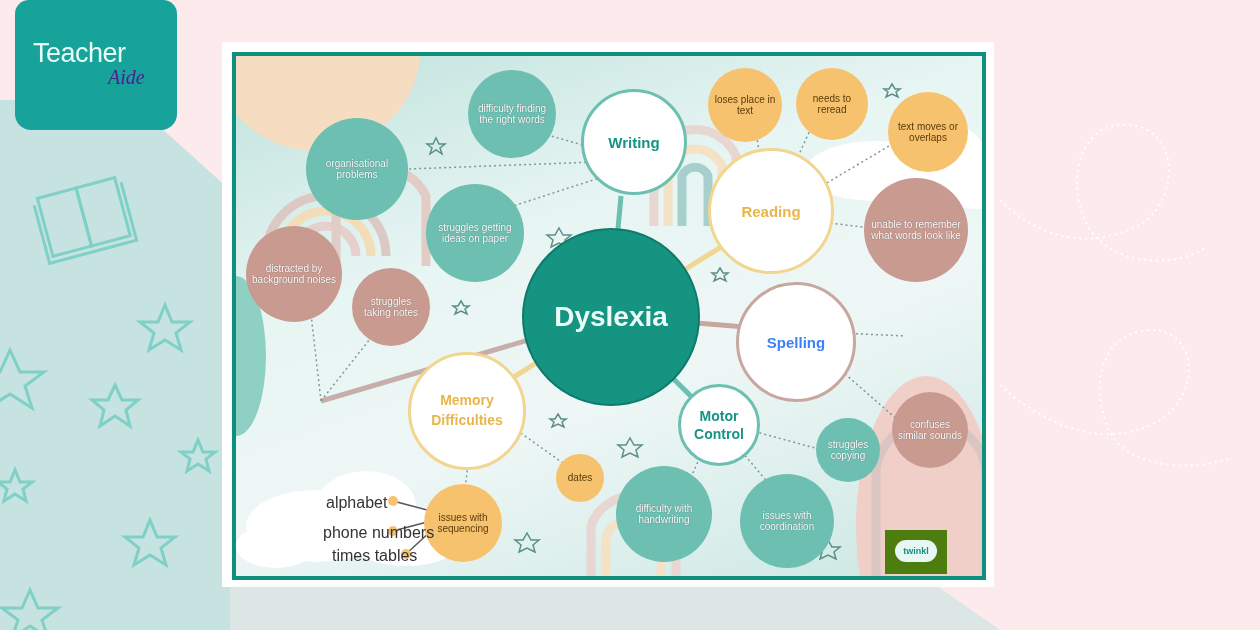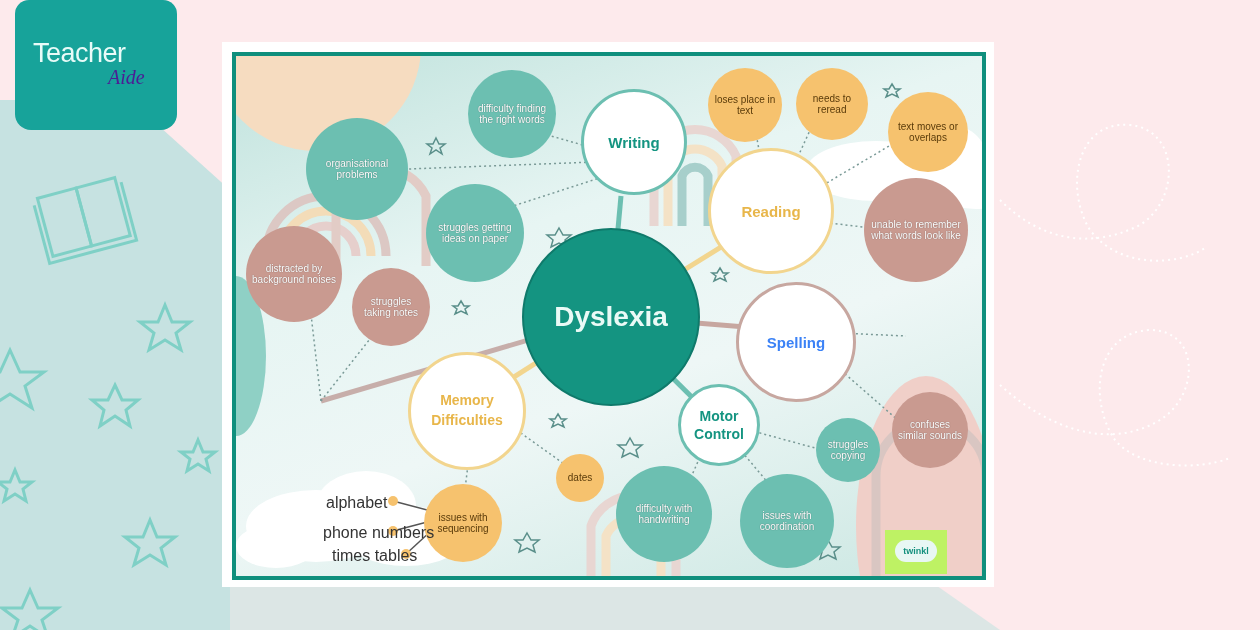--- a/index.html
+++ b/index.html
@@ -14,21 +14,21 @@
   .poster svg{position:absolute;left:0;top:0;}
   .node{position:absolute;border-radius:50%;display:flex;align-items:center;justify-content:center;text-align:center;box-sizing:border-box;}
   .node span{display:block;}
   .hub{background:#149481;color:#eafaf6;font-weight:bold;font-size:28px;border:2px solid #0f7a6b;}
   .cat{background:#fff;font-weight:bold;font-size:15px;border:3px solid;}
   .sub{font-size:10px;color:#fff;font-weight:normal;line-height:1.15;padding:6px;text-shadow:0 0 1px rgba(0,0,0,.5);}
   .teal{background:#6cbfb1;}
   .rose{background:#c99a90;}
   .amber{background:#f6c26e;color:#5a3b0a;text-shadow:none;}
   .label-small{position:absolute;font-size:16px;color:#333;}
-  .twinkl{position:absolute;left:885px;top:530px;width:62px;height:44px;background:#bef264;}
+  .twinkl{position:absolute;left:885px;top:530px;width:62px;height:44px;background:#4d7c0f;}
   .twinkl .cloud{position:absolute;left:10px;top:10px;width:42px;height:22px;background:#e8f7f4;border-radius:12px;display:flex;align-items:center;justify-content:center;font-size:9px;color:#14907e;font-weight:bold;}
 </style>
 </head>
 <body>
 
 <svg class="bg-left" width="1260" height="630">
   <polygon points="0,100 130,100 230,190 230,630 0,630" fill="#c6e2e1"></polygon>
   <polygon points="160,560 900,560 1000,630 160,630" fill="#c6e2e1" opacity="0.6"></polygon>
 
   <g stroke="#7fd0c6" stroke-width="3" fill="none" transform="translate(30,190) rotate(-15)">

